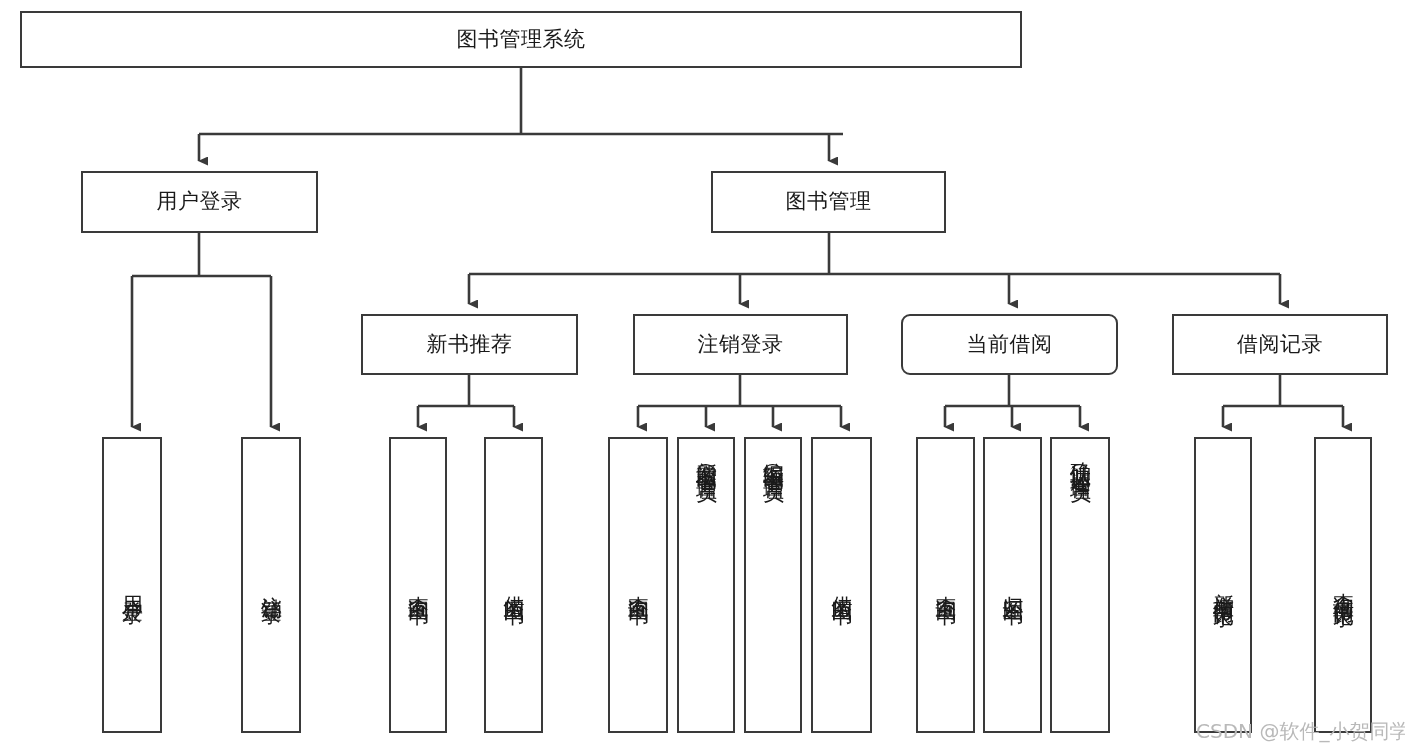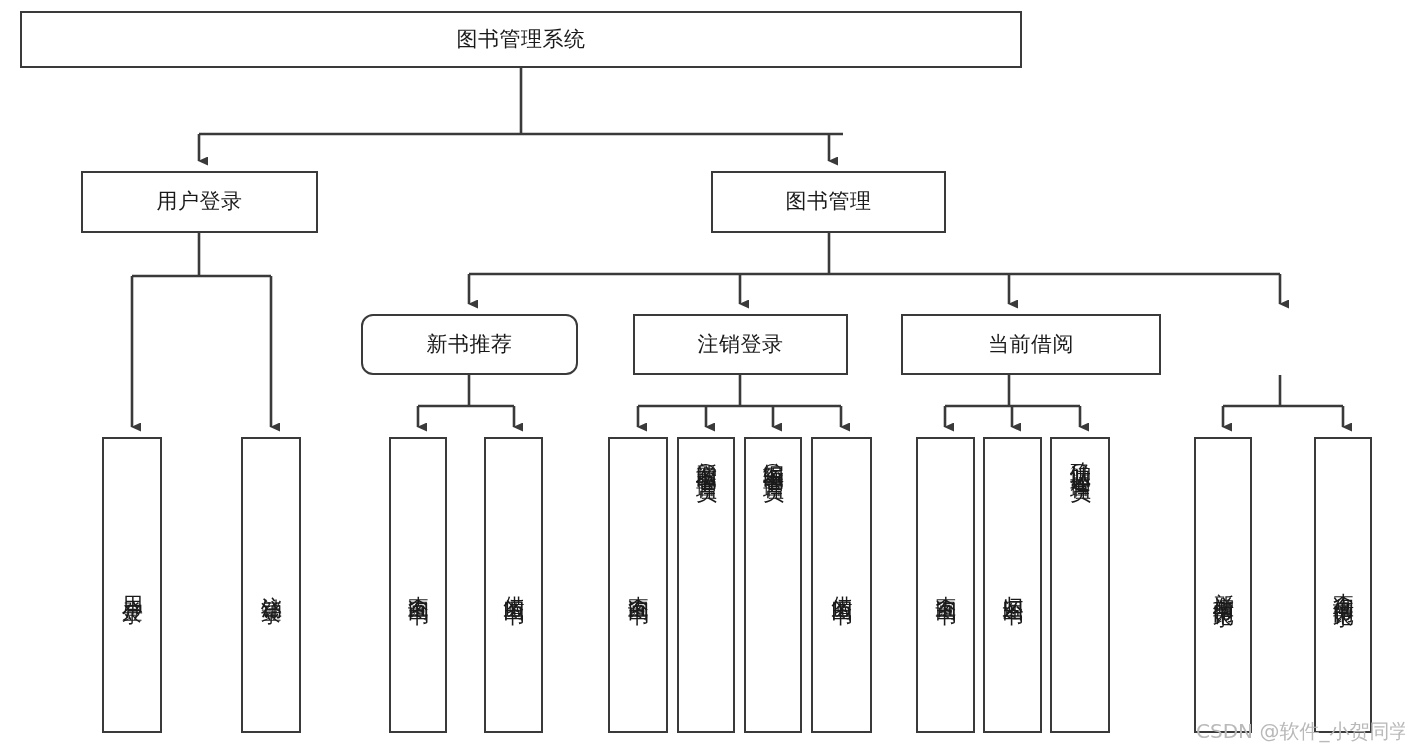--- a/index.html
+++ b/index.html
@@ -131,28 +131,31 @@
     <span class="node-label-h">图书管理系统</span>
   </div>
 
   <div class="node-box" style="left:81px; top:171px; width:237px; height:62px;">
     <span class="node-label-h">用户登录</span>
   </div>
   <div class="node-box" style="left:711px; top:171px; width:235px; height:62px;">
     <span class="node-label-h">图书管理</span>
   </div>
 
-  <div class="node-box" style="left:361px; top:314px; width:217px; height:61px;border-radius:12px;">
+  <div class="node-box" style="left:361px; top:314px; width:217px; height:61px;">
     <span class="node-label-h">新书推荐</span>
   </div>
   <div class="node-box" style="left:633px; top:314px; width:215px; height:61px;">
     <span class="node-label-h">注销登录</span>
   </div>
-  <div class="node-box" style="left:901px; top:314px; width:260px; height:61px;">
+  <div class="node-box" style="left:901px; top:314px; width:217px; height:61px;border-radius:9px;">
     <span class="node-label-h">当前借阅</span>
+  </div>
+  <div class="node-box" style="left:1172px; top:314px; width:216px; height:61px;">
+    <span class="node-label-h">借阅记录</span>
   </div>
 
   <div class="node-box leaf-box centered" style="left:102px; top:437px; width:60px; height:296px;">
     <span class="node-label-v">用户登录</span>
   </div>
   <div class="node-box leaf-box centered" style="left:241px; top:437px; width:60px; height:296px;">
     <span class="node-label-v">注销登录</span>
   </div>
 
   <div class="node-box leaf-box centered" style="left:389px; top:437px; width:58px; height:296px;">

